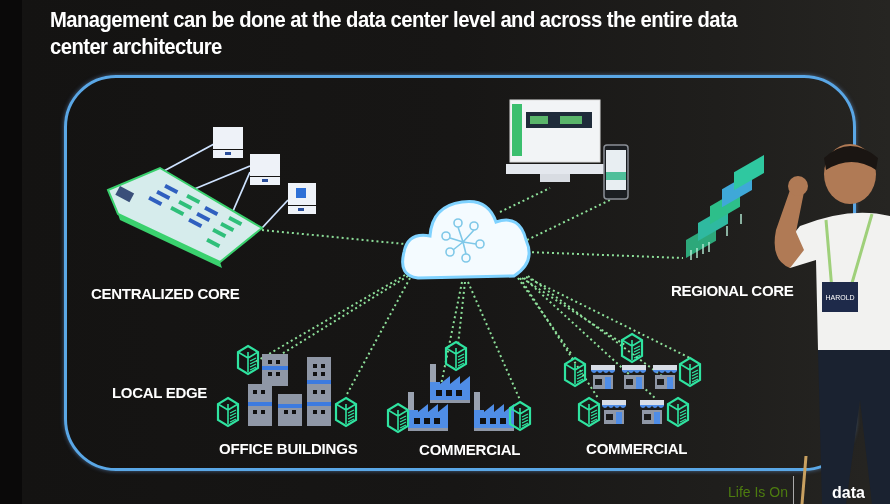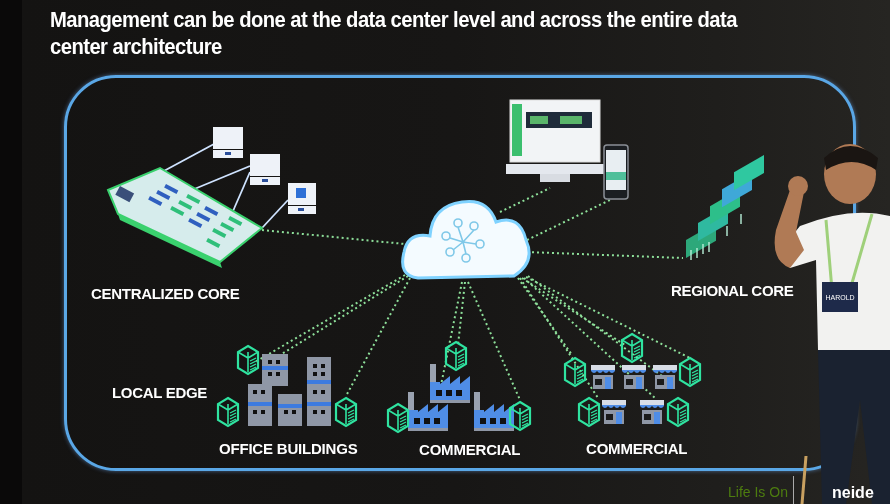--- a/index.html
+++ b/index.html
@@ -234,13 +234,13 @@
   <circle cx="38" cy="46" r="10" fill="#b07a55"></circle>
   <path d="M66,80 L72,150 M112,74 L90,150" stroke="#9fd07a" stroke-width="3" fill="none"></path>
   <rect x="62" y="142" width="36" height="30" fill="#1e2a4a"></rect>
   <text x="80" y="160" font-size="7" fill="#fff" text-anchor="middle" font-family="Liberation Sans, sans-serif">HAROLD</text>
   <path d="M58,210 L130,210 L130,364 L112,364 L100,260 L86,364 L62,364 Z" fill="#1a2230"></path>
   <line x1="46" y1="316" x2="42" y2="364" stroke="#c8a060" stroke-width="3"></line>
 </svg>
 
 <div class="divider"></div>
 <div class="footer">Life Is On</div>
-<div class="brand">neide</div>
+<div class="brand">data</div>
 
 </body></html>

